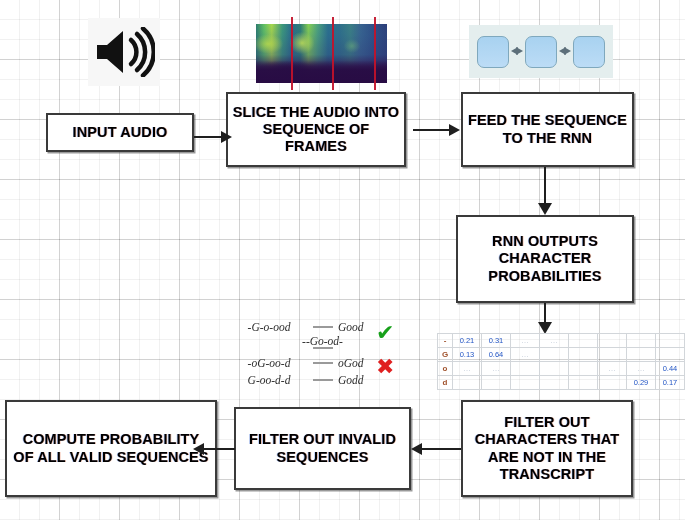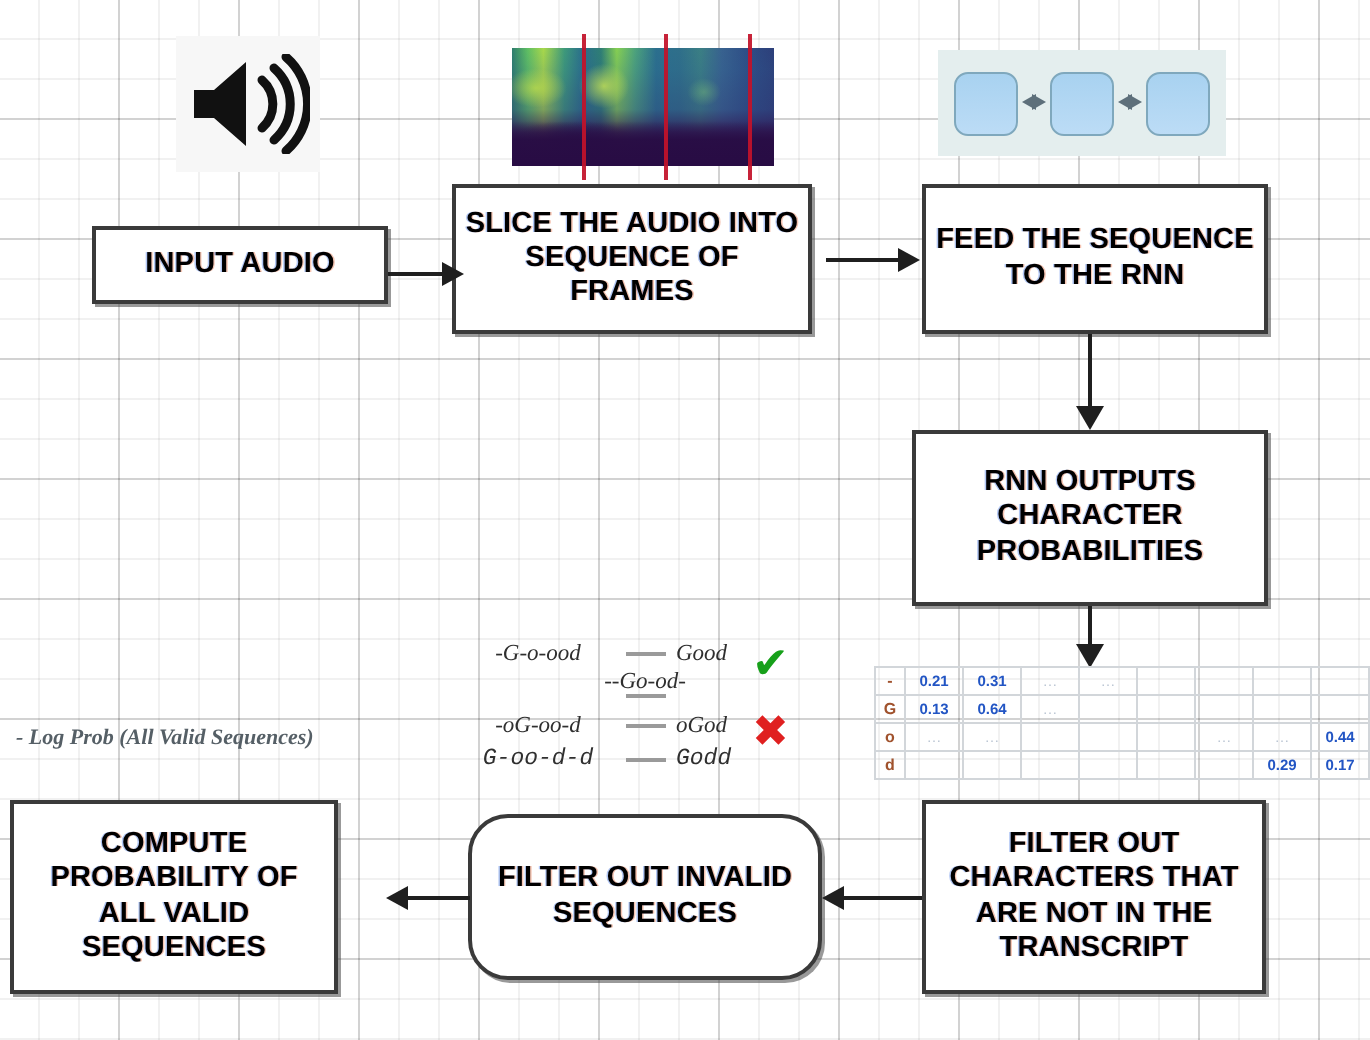--- a/index.html
+++ b/index.html
@@ -49,22 +49,22 @@
     line-height: 1.18;
     text-shadow: 0.7px 0 rgba(220,60,0,0.30), -0.7px 0 rgba(0,70,220,0.30);
   }
   .flow-box span { display: block; padding: 0 4px; }
 
   #box-input-audio   { left: 46px;  top: 113px; width: 148px; height: 39px; font-size: 14.5px; }
   #box-slice         { left: 226px; top: 92px;  width: 180px; height: 75px; font-size: 14.5px; }
   #box-feed          { left: 461px; top: 92px;  width: 173px; height: 75px; font-size: 14.5px; }
   #box-rnn-outputs   { left: 456px; top: 215px; width: 178px; height: 88px; font-size: 14.5px; }
   #box-filter-chars  { left: 461px; top: 400px; width: 172px; height: 97px; font-size: 14.5px; }
-  #box-filter-seq    { left: 234px; top: 407px; width: 177px; height: 83px; font-size: 14.5px; border-radius: 20px; }
-  #box-compute-prob  { left: 5px;   top: 400px; width: 164px; height: 97px; font-size: 14.5px; }
+  #box-filter-seq    { left: 234px; top: 407px; width: 177px; height: 83px; font-size: 14.5px; }
+  #box-compute-prob  { left: 5px;   top: 400px; width: 212px; height: 97px; font-size: 14.5px; }
 
   
   .arrow { position: absolute; }
   .arrow-line-h {
     position: absolute;
     height: 2px;
     background: #1f1f1f;
     top: 0;
     left: 0;
   }
@@ -228,21 +228,21 @@
     font-size: 7.5px;
     table-layout: fixed;
   }
   #prob-table td {
     border: 1px solid #d2d6da;
     height: 13px;
     text-align: center;
     vertical-align: middle;
     padding: 0;
     color: #2255c4;
-    font-weight: bold;
+    font-weight: normal;
   }
   #prob-table td.lbl {
     color: #a0522d;
     font-weight: bold;
     width: 14px;
     font-size: 8px;
   }
   #prob-table td.faint {
     color: #bcc6d4;
     font-weight: normal;
@@ -375,32 +375,31 @@
         </span>
       <span class="seq-out"></span>
     </div>
     <div class="seq-row" style="top:36px;">
       <span class="seq-raw">-oG-oo-d</span>
       <span class="seq-dash">
           <i></i>
         </span>
       <span class="seq-out">oGod</span>
     </div>
-    <div class="seq-row" style="top:53px;font-family:Liberation Mono, monospace;">
+    <div class="seq-row" style="top:53px;">
       <span class="seq-raw">G-oo-d-d</span>
       <span class="seq-dash">
           <i></i>
         </span>
       <span class="seq-out">Godd</span>
     </div>
     <span class="mark" id="mark-check">✔</span>
     <span class="mark" id="mark-cross">✖</span>
   </div>
 
-  <div id="logprob-label">- Log Prob (All Valid Sequences)</div>
 
   <table id="prob-table">
     <tbody>
         <tr>
       <td class="lbl">-</td>
       <td>0.21</td>
       <td>0.31</td>
       <td class="faint">…</td>
       <td class="faint">…</td>
       <td></td>

